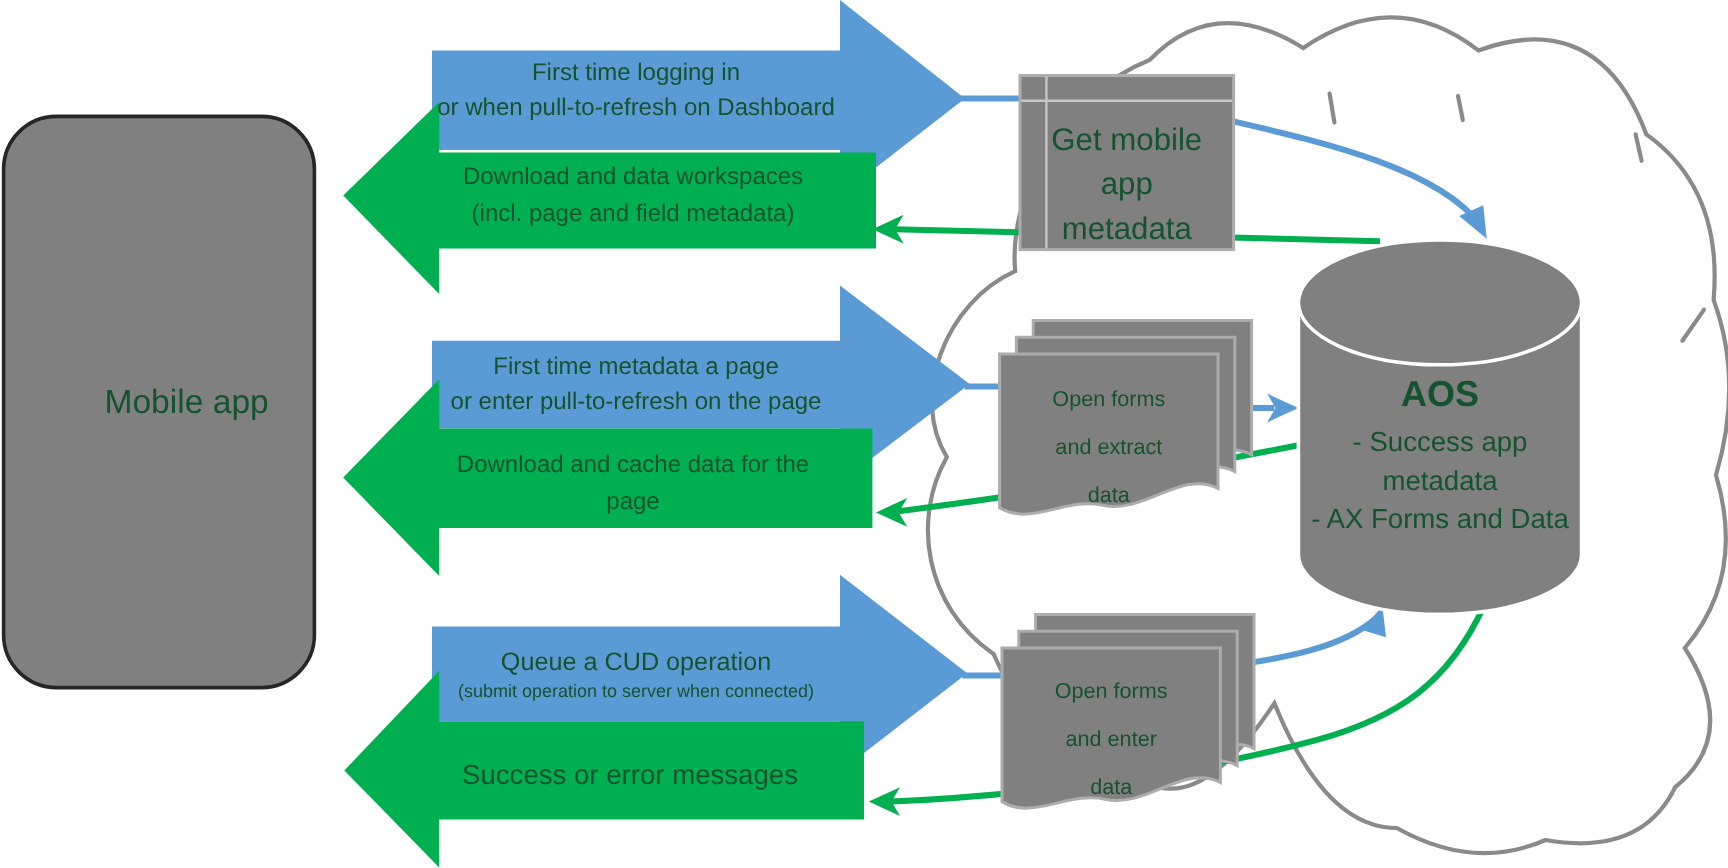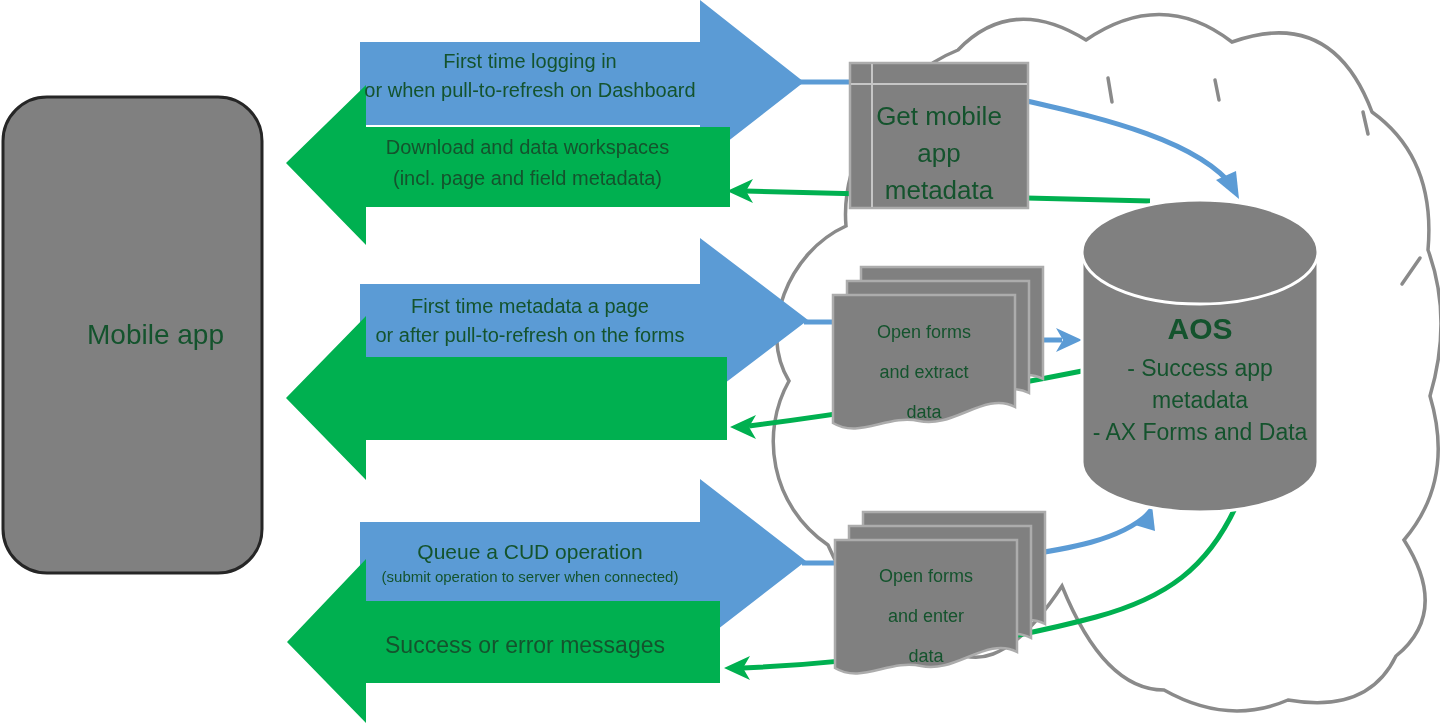--- a/index.html
+++ b/index.html
@@ -119,21 +119,25 @@
     <div>First time logging in</div>
     <div>or when pull-to-refresh on Dashboard</div>
   </div>
   <div class="lbl arrow-text-green" style="left:330px;top:132px;width:395px;">
     <div>Download and data workspaces</div>
     <div>(incl. page and field metadata)</div>
   </div>
 
   <div class="lbl arrow-text-blue" style="left:340px;top:292px;width:380px;">
     <div>First time metadata a page</div>
-    <div>or after pull-to-refresh on the forms</div>
+    <div>or enter pull-to-refresh on the page</div>
+  </div>
+  <div class="lbl arrow-text-green" style="left:330px;top:372px;width:395px;">
+    <div>Download and cache data for the</div>
+    <div>page</div>
   </div>
 
   <div class="lbl success-text" style="left:330px;top:630px;width:390px;">
     <div>Success or error messages</div>
   </div>
   <div class="lbl" style="left:340px;top:538px;width:380px;">
     <div class="cud-main">Queue a CUD operation</div>
     <div class="cud-sub">(submit operation to server when connected)</div>
   </div>
 

